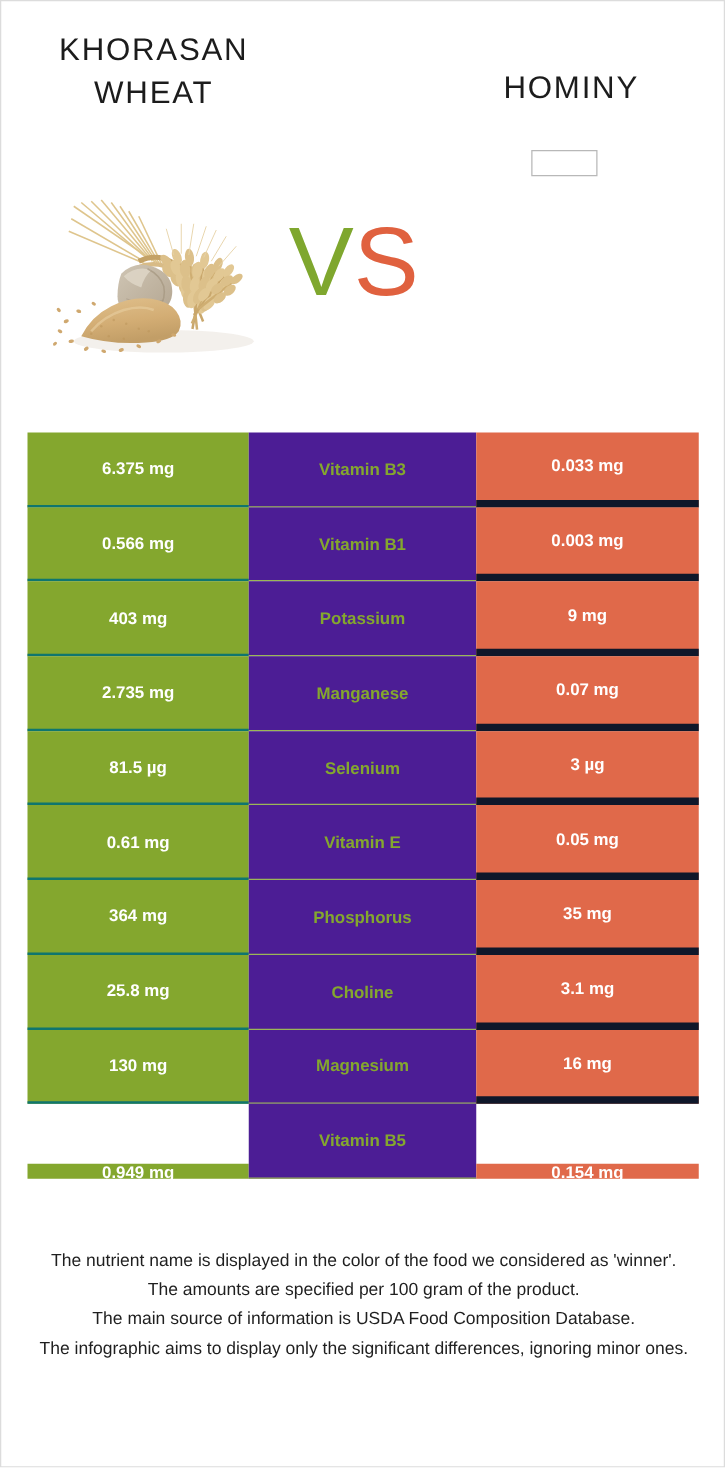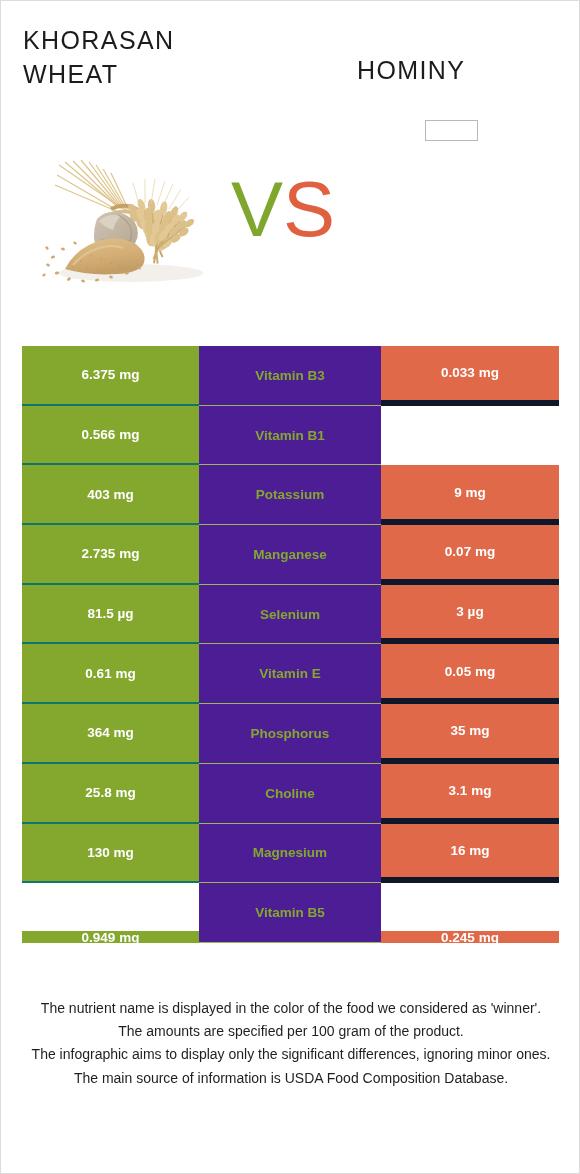--- a/index.html
+++ b/index.html
@@ -22,20 +22,21 @@
 
   
   .food-title {
     position: absolute;
     font-family: "Liberation Sans", sans-serif;
     font-weight: 300;
     font-size: 25px;
     letter-spacing: 1.4px;
     color: #1c1c1c;
     line-height: 34px;
+    text-align: center;
     white-space: pre-line;
   }
   #title-left  { left: 22px;  top: 22px; width: 200px; }
   #title-right { left: 356px; top: 52px; width: 200px; }
 
   
   #img-placeholder {
     position: absolute;
     left: 424px;
     top: 119px;
@@ -321,20 +322,21 @@
 
   <div id="table">
       <div class="row">
         <div class="cell cell-left">6.375 mg</div>
         <div class="cell cell-mid">Vitamin B3</div>
         <div class="cell cell-right">0.033 mg</div>
       </div>
       <div class="row">
         <div class="cell cell-left">0.566 mg</div>
         <div class="cell cell-mid">Vitamin B1</div>
+        <div class="cell cell-right">0.003 mg</div>
       </div>
       <div class="row">
         <div class="cell cell-left">403 mg</div>
         <div class="cell cell-mid">Potassium</div>
         <div class="cell cell-right">9 mg</div>
       </div>
       <div class="row">
         <div class="cell cell-left">2.735 mg</div>
         <div class="cell cell-mid">Manganese</div>
         <div class="cell cell-right">0.07 mg</div>
@@ -360,24 +362,24 @@
         <div class="cell cell-right">3.1 mg</div>
       </div>
       <div class="row">
         <div class="cell cell-left">130 mg</div>
         <div class="cell cell-mid">Magnesium</div>
         <div class="cell cell-right">16 mg</div>
       </div>
       <div class="row">
         <div class="cell cell-left">0.949 mg</div>
         <div class="cell cell-mid">Vitamin B5</div>
-        <div class="cell cell-right">0.245 mg</div>
+        <div class="cell cell-right">0.154 mg</div>
       </div>
     </div>
 
   <div id="footer">
     <div>The nutrient name is displayed in the color of the food we considered as 'winner'.</div>
     <div>The amounts are specified per 100 gram of the product.</div>
+    <div>The main source of information is USDA Food Composition Database.</div>
     <div>The infographic aims to display only the significant differences, ignoring minor ones.</div>
-    <div>The main source of information is USDA Food Composition Database.</div>
   </div>
 
 </div>
 
 </body></html>

